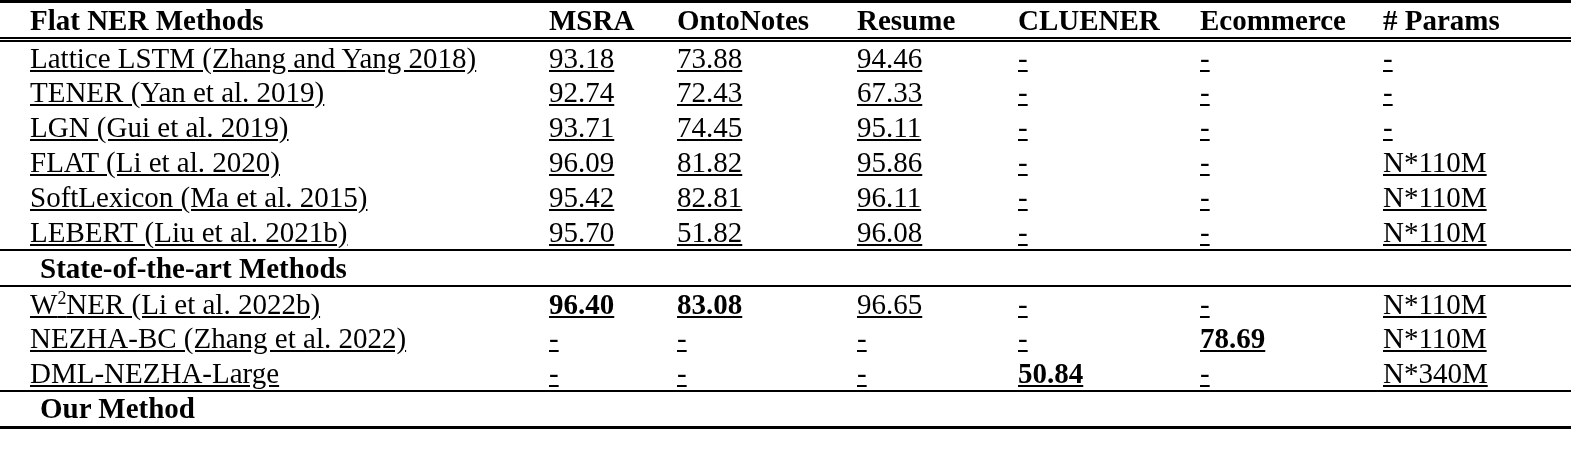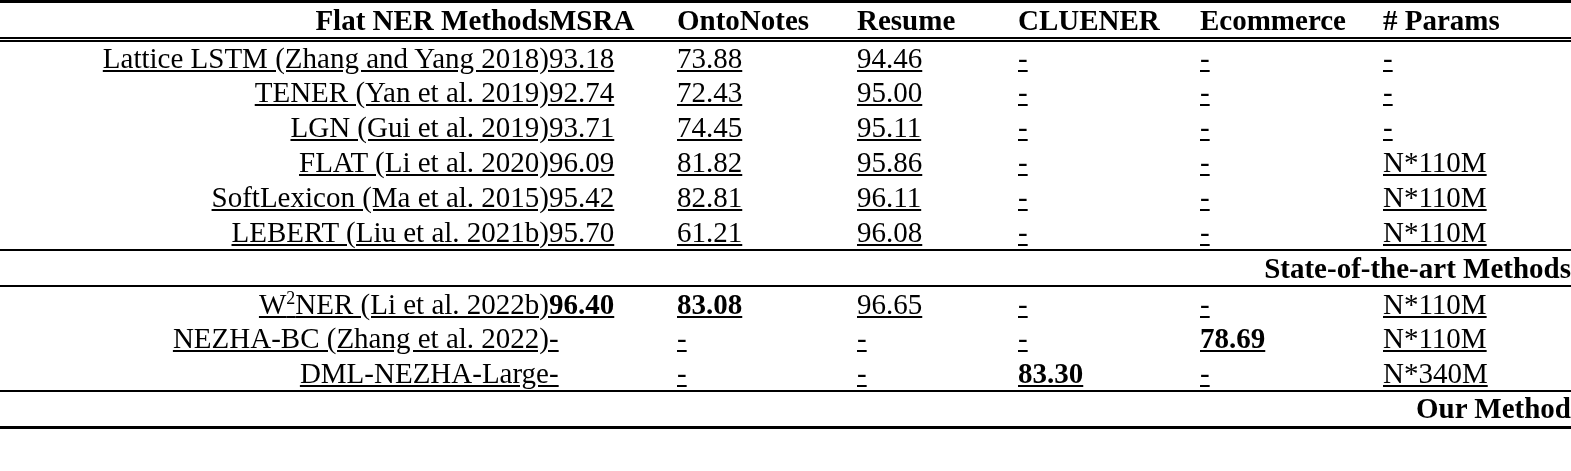--- a/index.html
+++ b/index.html
@@ -34,21 +34,20 @@
   th, td {
     padding: 0;
     text-align: left;
     vertical-align: middle;
     font-weight: normal;
     white-space: nowrap;
     overflow: hidden;
   }
   th.first, td.first, td.section-title {
     padding-left: 30px;
-    text-align: right;
   }
   thead tr {
     height: 38px;
     border-bottom: 5px double #000;
   }
   thead th {
     font-weight: bold;
   }
   tr.data-row { height: 35px; text-decoration: underline; }
   tr.section-row {
@@ -98,21 +97,21 @@
         <td>73.88</td>
         <td>94.46</td>
         <td>-</td>
         <td>-</td>
         <td>-</td>
       </tr>
       <tr class="data-row">
         <td class="first">TENER (Yan et al. 2019)</td>
         <td>92.74</td>
         <td>72.43</td>
-        <td>95.00</td>
+        <td>67.33</td>
         <td>-</td>
         <td>-</td>
         <td>-</td>
       </tr>
       <tr class="data-row">
         <td class="first">LGN (Gui et al. 2019)</td>
         <td>93.71</td>
         <td>74.45</td>
         <td>95.11</td>
         <td>-</td>
@@ -133,21 +132,21 @@
         <td>95.42</td>
         <td>82.81</td>
         <td>96.11</td>
         <td>-</td>
         <td>-</td>
         <td>N*110M</td>
       </tr>
       <tr class="data-row">
         <td class="first">LEBERT (Liu et al. 2021b)</td>
         <td>95.70</td>
-        <td>61.21</td>
+        <td>51.82</td>
         <td>96.08</td>
         <td>-</td>
         <td>-</td>
         <td>N*110M</td>
       </tr>
 
       <tr class="section-row">
         <td class="section-title" colspan="7">State-of-the-art Methods</td>
       </tr>
       <tr class="data-row">
@@ -166,21 +165,21 @@
         <td>-</td>
         <td>-</td>
         <td class="bold">78.69</td>
         <td>N*110M</td>
       </tr>
       <tr class="data-row">
         <td class="first">DML-NEZHA-Large</td>
         <td>-</td>
         <td>-</td>
         <td>-</td>
-        <td class="bold">83.30</td>
+        <td class="bold">50.84</td>
         <td>-</td>
         <td>N*340M</td>
       </tr>
 
       <tr class="section-row">
         <td class="section-title" colspan="7">Our Method</td>
       </tr>
     </tbody>
   </table>
 </div>

